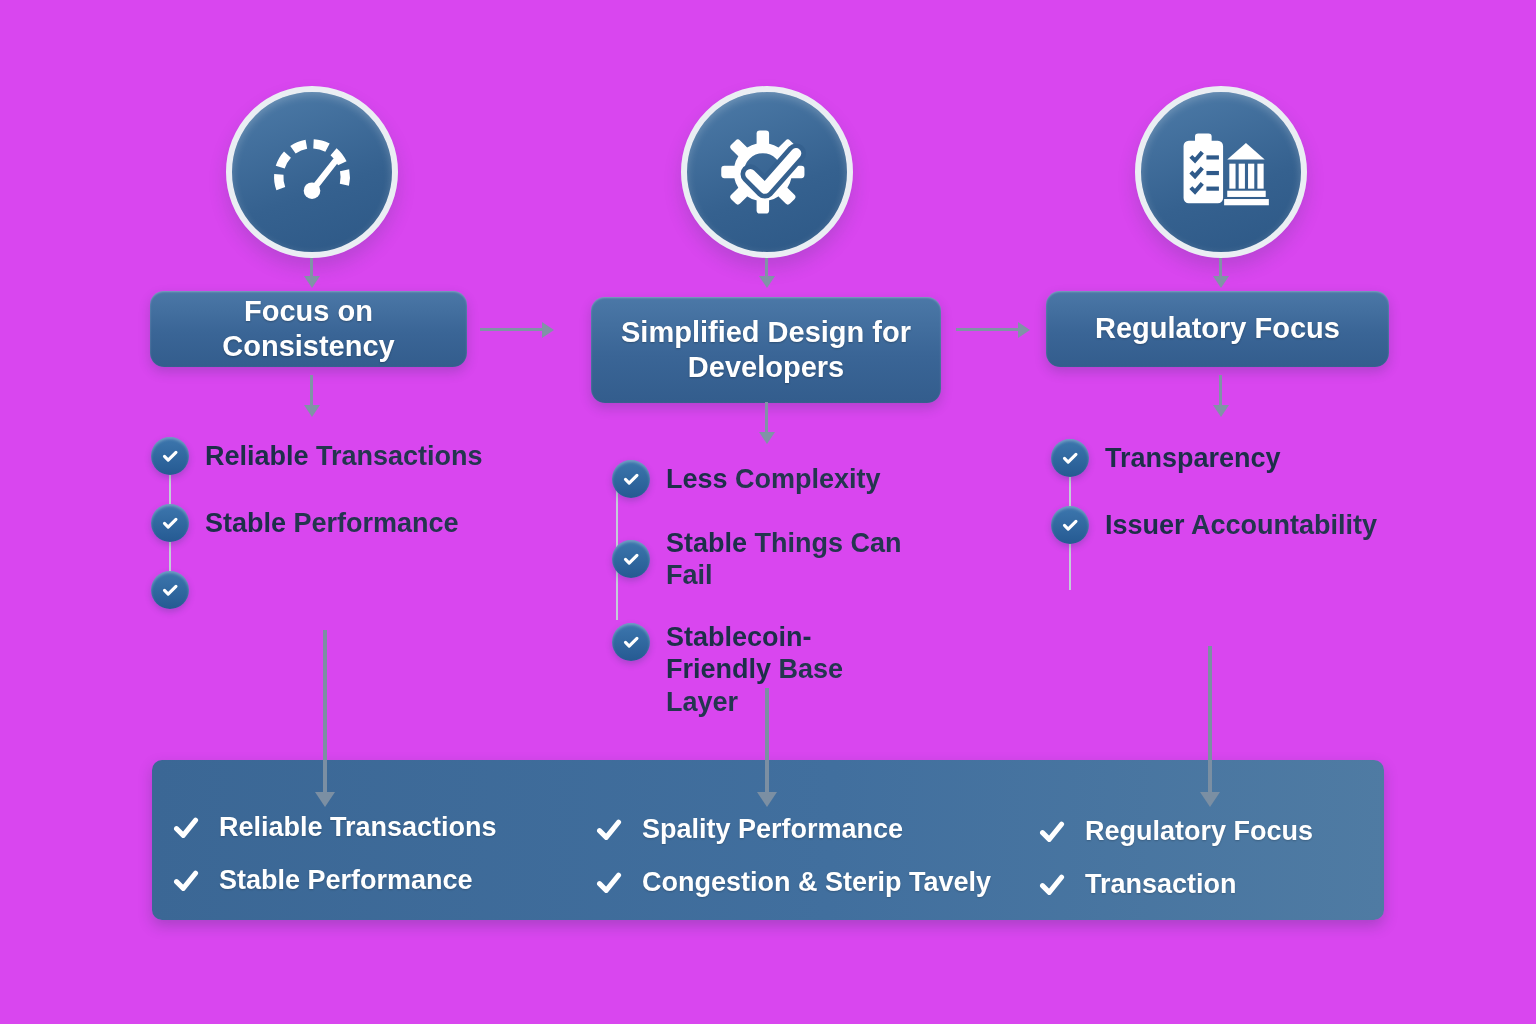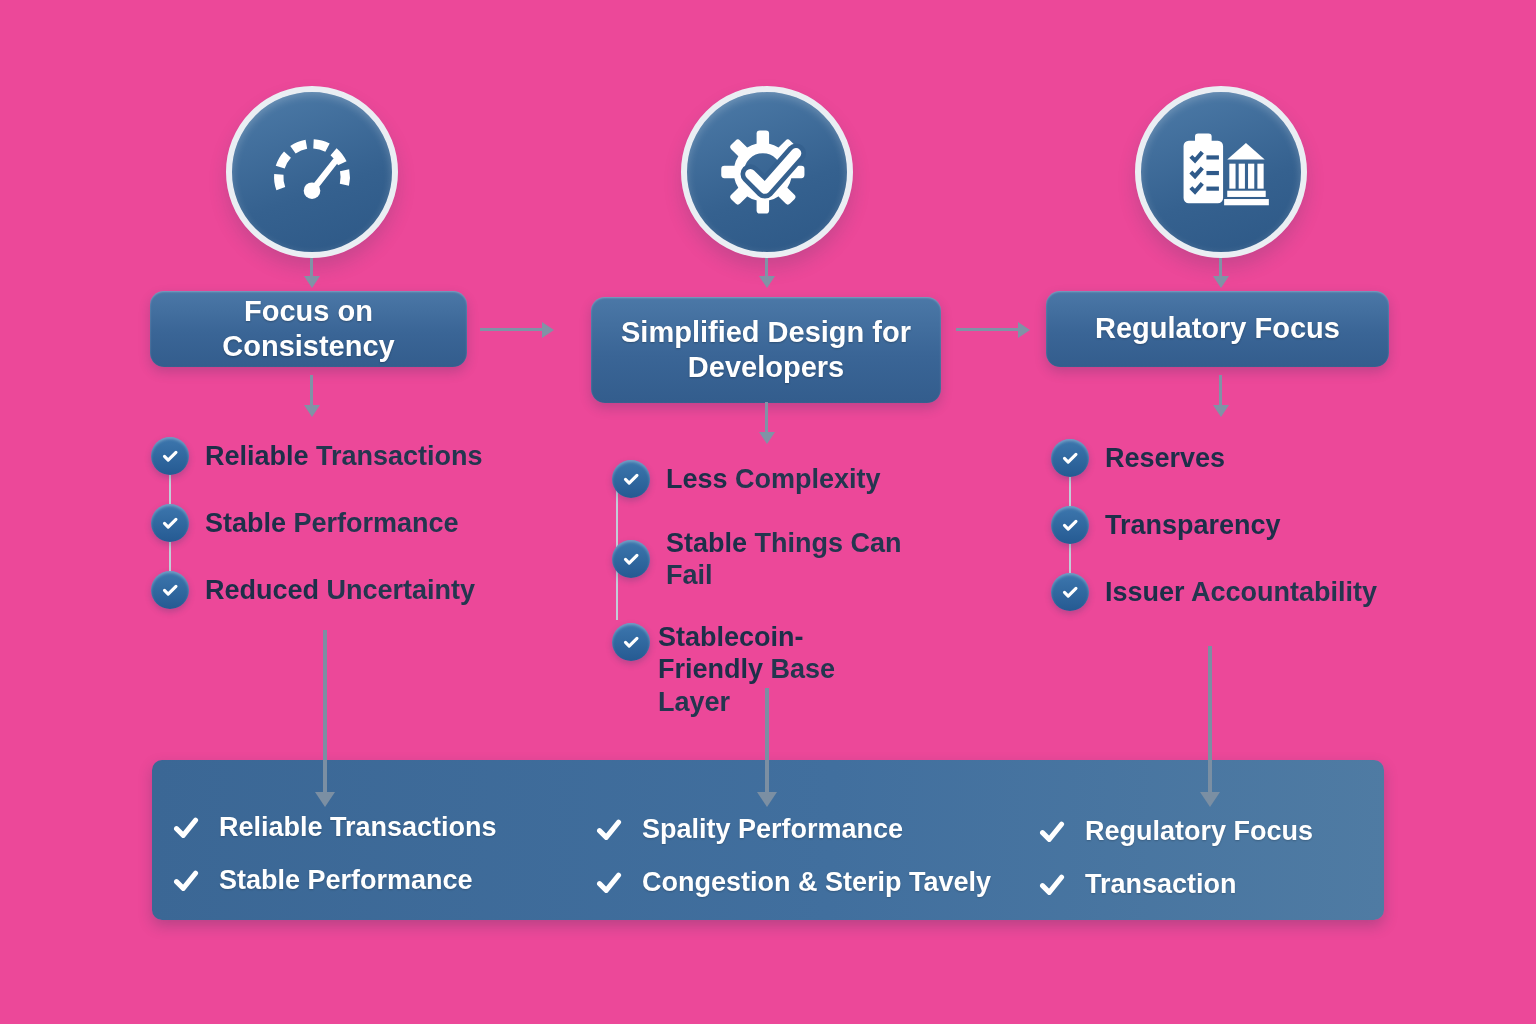--- a/index.html
+++ b/index.html
@@ -1,18 +1,18 @@
 <!DOCTYPE html>
 <html><head>
 <meta charset="utf-8">
 <style>
   html,body{margin:0;padding:0;background:#ffffff;}
   #canvas{
     position:relative;width:1536px;height:1024px;overflow:hidden;
-    background:#ec4899;
+    background:#d946ef;
     font-family:"Liberation Sans","DejaVu Sans",sans-serif;
   }
 
   
   .icon-circle{
     position:absolute;width:160px;height:160px;border-radius:50%;
     background:linear-gradient(160deg,#4e7ca9 0%,#35618f 60%,#2d5886 100%);
     border:6px solid #eaeef3;
     box-shadow:0 10px 18px rgba(40,60,90,.18), inset 0 3px 8px rgba(255,255,255,.22);
     display:flex;align-items:center;justify-content:center;
@@ -45,21 +45,21 @@
     box-shadow:0 5px 12px rgba(30,50,80,.22), inset 0 1px 2px rgba(255,255,255,.3);
     display:flex;align-items:center;justify-content:center;text-align:center;
     font-size:29px;font-weight:600;line-height:1.22;padding:0 26px;box-sizing:border-box;
     text-shadow:0 1px 2px rgba(0,0,0,.25);
   }
 
   
   .col-list{position:absolute;z-index:2;}
   .connector{position:absolute;width:2px;background:#c3cdd8;z-index:1;}
   .check-row{display:flex;align-items:center;gap:16px;margin-bottom:29px;}
-  .check-row.align-top{align-items:flex-start;gap:8px;}
+  .check-row.align-top{align-items:flex-start;}
   .check-row.align-top .check-circle{margin-top:2px;}
   .check-circle{
     flex:0 0 38px;width:38px;height:38px;border-radius:50%;
     background:linear-gradient(180deg,#3d77ae 0%,#255a92 100%);
     box-shadow:0 3px 6px rgba(30,60,100,.25), inset 0 2px 3px rgba(255,255,255,.3);
     display:flex;align-items:center;justify-content:center;
   }
   .check-circle svg{width:22px;height:22px;}
   .check-text{
     font-size:27px;color:#24364f;font-weight:600;line-height:1.2;
@@ -170,21 +170,20 @@
           </svg>
       </span>
       <span class="check-text"><b>Stable</b><span> Performance</span></span>
     </div>
     <div class="check-row">
       <span class="check-circle">
         <svg viewBox="0 0 24 24" fill="none">
             <path d="M6 12.5 l4 4 L18.5 8" stroke="#fff" stroke-width="3.4" stroke-linecap="round" stroke-linejoin="round"></path>
           </svg>
       </span>
-      <span class="check-text"><b>Reduced</b><span> Uncertainty</span></span>
     </div>
   </div>
 
   <div class="col-list" style="left:612px;top:460px;width:340px;">
     <div class="check-row">
       <span class="check-circle">
         <svg viewBox="0 0 24 24" fill="none">
             <path d="M6 12.5 l4 4 L18.5 8" stroke="#fff" stroke-width="3.4" stroke-linecap="round" stroke-linejoin="round"></path>
           </svg>
       </span>
@@ -202,28 +201,20 @@
       <span class="check-circle">
         <svg viewBox="0 0 24 24" fill="none">
             <path d="M6 12.5 l4 4 L18.5 8" stroke="#fff" stroke-width="3.4" stroke-linecap="round" stroke-linejoin="round"></path>
           </svg>
       </span>
       <span class="check-text" style="max-width:250px;display:inline-block;"><b>Stablecoin-Friendly</b><span> Base Layer</span></span>
     </div>
   </div>
 
   <div class="col-list" style="left:1051px;top:439px;width:380px;">
-    <div class="check-row">
-      <span class="check-circle">
-        <svg viewBox="0 0 24 24" fill="none">
-            <path d="M6 12.5 l4 4 L18.5 8" stroke="#fff" stroke-width="3.4" stroke-linecap="round" stroke-linejoin="round"></path>
-          </svg>
-      </span>
-      <span class="check-text"><b>Reserves</b><span></span></span>
-    </div>
     <div class="check-row">
       <span class="check-circle">
         <svg viewBox="0 0 24 24" fill="none">
             <path d="M6 12.5 l4 4 L18.5 8" stroke="#fff" stroke-width="3.4" stroke-linecap="round" stroke-linejoin="round"></path>
           </svg>
       </span>
       <span class="check-text"><b>Transparency</b><span></span></span>
     </div>
     <div class="check-row">
       <span class="check-circle">

